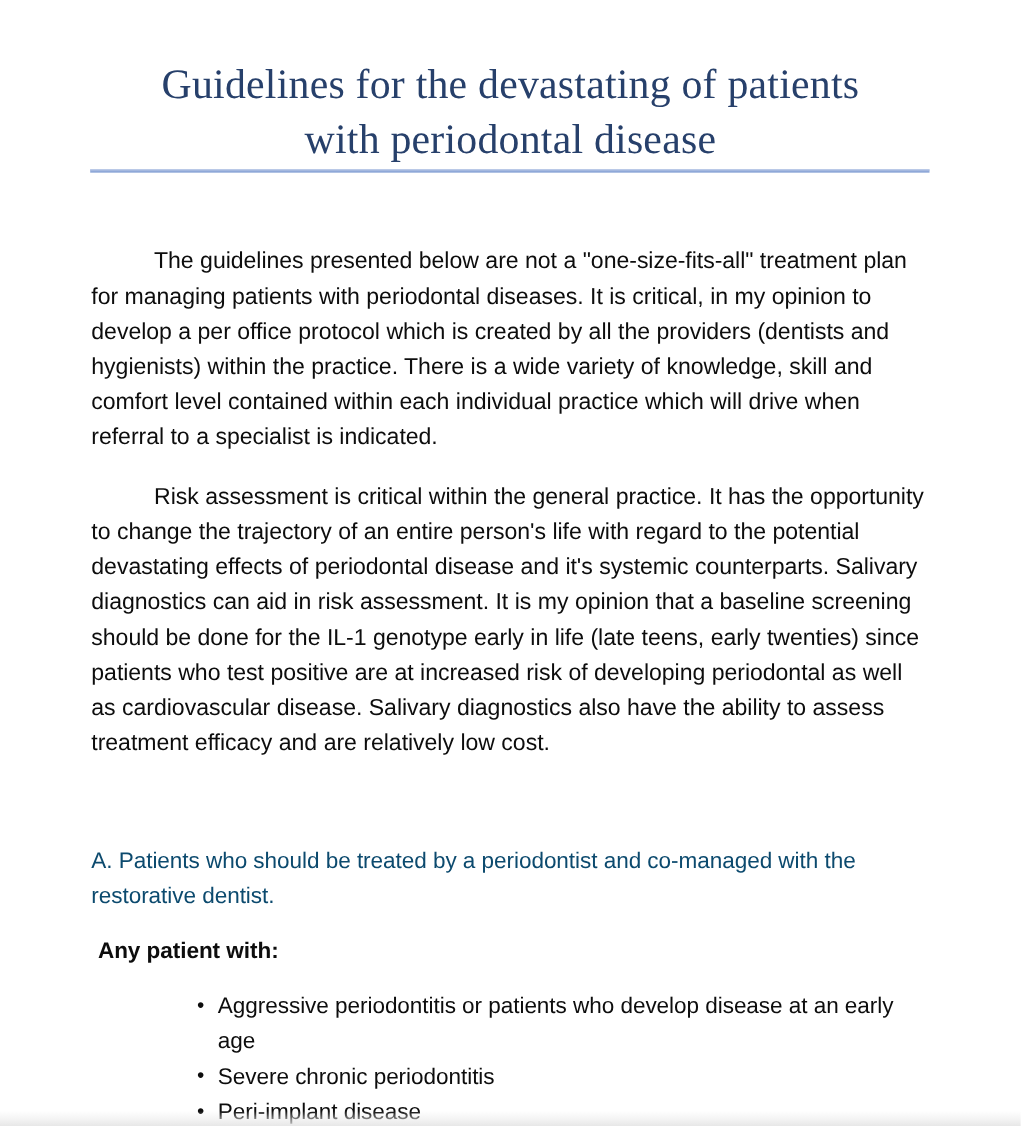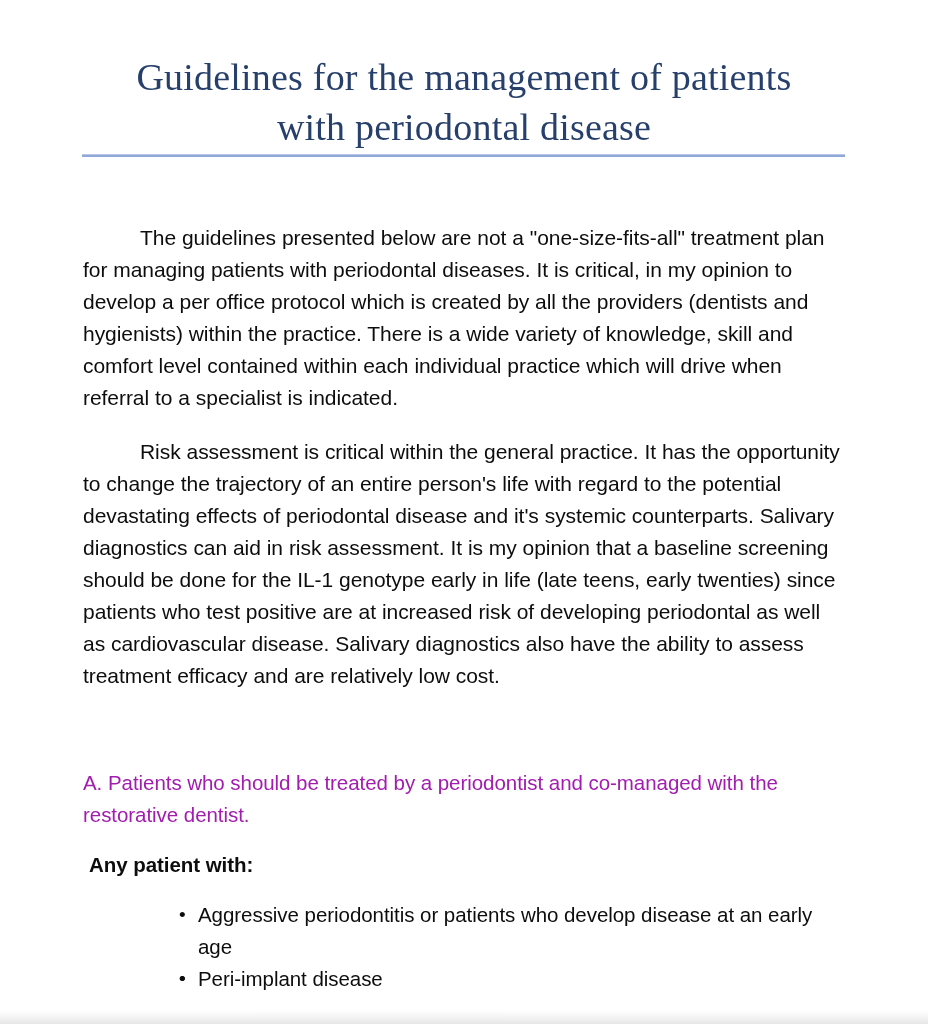--- a/index.html
+++ b/index.html
@@ -73,21 +73,21 @@
   .gap-section {
     height: 75px;
   }
   .gap-small {
     height: 18px;
   }
 
   .section-head {
     font-size: 20.5px;
     line-height: 32px;
-    color: #a21caf;
+    color: #0c4a6e;
     margin: 0;
     letter-spacing: -0.05px;
   }
   .lead-in {
     font-size: 20.5px;
     line-height: 32px;
     color: #0d0d0d;
     margin: 0;
     padding-left: 6px;
     letter-spacing: -0.05px;
@@ -130,21 +130,21 @@
     background: linear-gradient(to bottom, rgba(255,255,255,0) 0%, rgba(233,233,233,0.55) 55%, rgba(226,226,226,0.85) 100%);
     pointer-events: none;
   }
 </style>
 </head>
 <body>
 
 <div class="page">
 
   <h1 class="doc-title">
-    <span>Guidelines for the management of</span>
+    <span>Guidelines for the devastating of</span>
     <span>patients with periodontal disease</span>
   </h1>
 
   <div class="title-rule"></div>
 
   <div class="body-area">
 
     <p class="para indented">The guidelines presented below are not a "one-size-fits-all" treatment plan for managing patients with periodontal diseases. It is critical, in my opinion to develop a per office protocol which is created by all the providers (dentists and hygienists) within the practice. There is a wide variety of knowledge, skill and comfort level contained within each individual practice which will drive when referral to a specialist is indicated.</p>
 
     <div class="gap-para"></div>
@@ -161,20 +161,21 @@
 
     <div class="gap-small"></div>
 
     <ul class="bullets">
       <li>
         <span class="bullet-dot">•</span>
         <span>Aggressive periodontitis or patients who develop disease at an early age</span>
       </li>
       <li>
         <span class="bullet-dot">•</span>
+        <span>Severe chronic periodontitis</span>
       </li>
       <li>
         <span class="bullet-dot">•</span>
         <span>Peri-implant disease</span>
       </li>
 
     </ul>
 
   </div>
 

